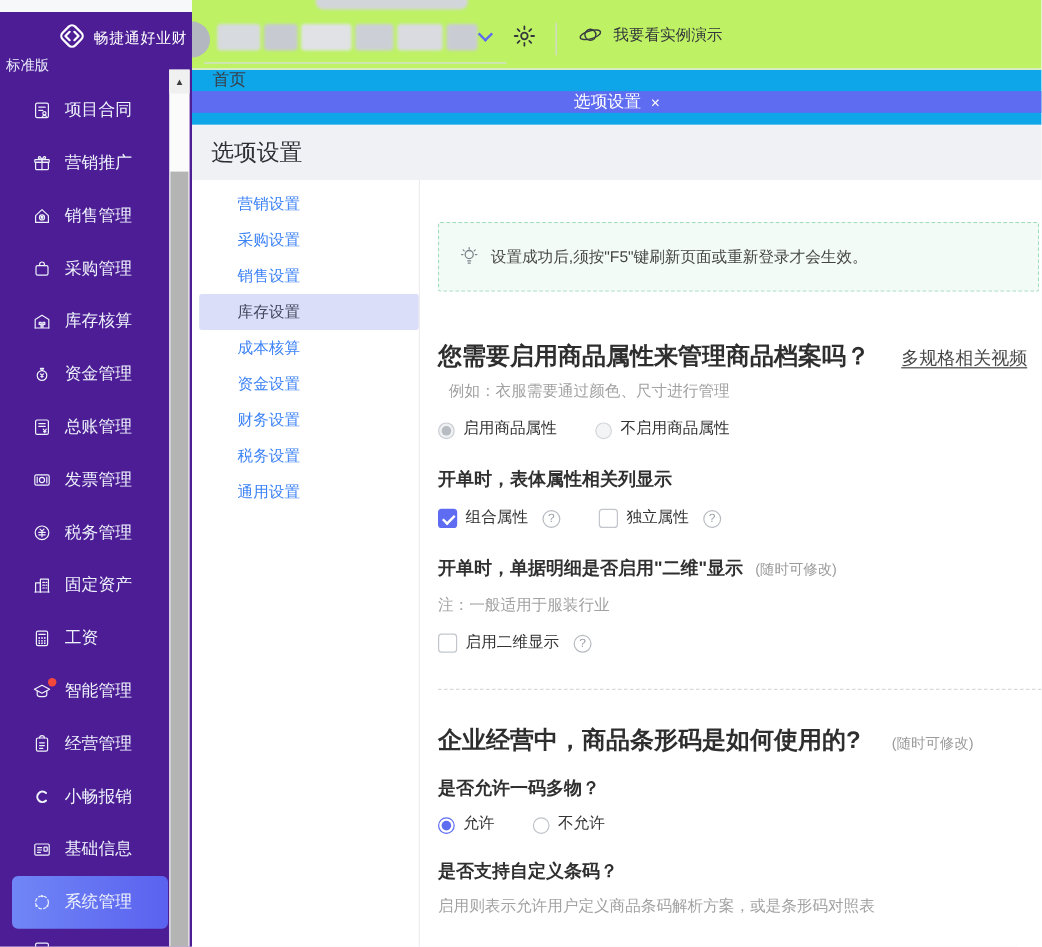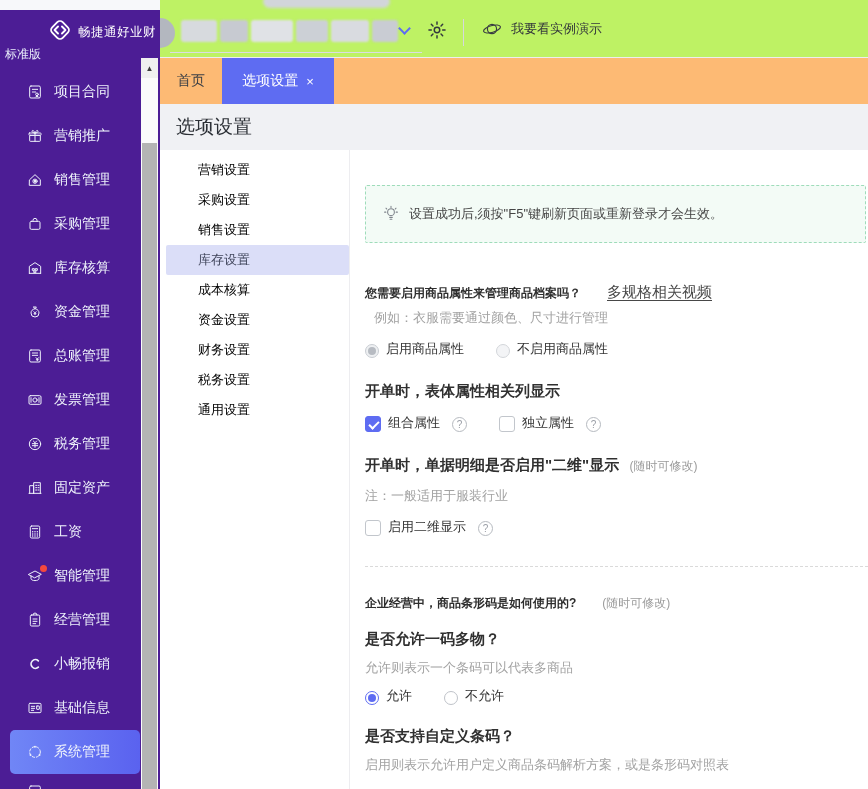--- a/index.html
+++ b/index.html
@@ -52,44 +52,44 @@
   .chev { position:absolute; left:240px; top:24px; width:9px; height:9px;
     border-right:2px solid #5e6cf2; border-bottom:2px solid #5e6cf2; transform:rotate(45deg); cursor:pointer; }
   .gear { position:absolute; left:266px; top:19px; width:22px; height:22px; cursor:pointer; }
   .gear svg { width:22px; height:22px; stroke:#33373d; fill:none; stroke-width:1.6; stroke-linecap:round; }
   .hdiv { position:absolute; left:303px; top:19px; width:1px; height:27px; background:#d6d8dd; }
   .demo { position:absolute; left:320px; top:0; height:58px; display:flex; align-items:center;
     gap:7px; cursor:pointer; }
   .demo svg { width:24px; height:20px; stroke:#383c42; fill:none; stroke-width:1.4; }
   .demo span { font-size:13px; color:#33363b; }
 
-  .tabbar { height:46px; background:#fdba74; display:flex; }
+  .tabbar { height:46px; background:#0ea5e9; display:flex;flex-direction:column; }
   .tab-home { width:62px; display:flex; align-items:center; justify-content:center;
     font-size:14px; color:#3a3e44; cursor:pointer; }
   .tab-active { min-width:112px; display:flex; align-items:center; justify-content:center;
     gap:8px; background:#5e6cf2; color:#fff; font-size:14px; cursor:pointer; padding:0 14px; }
   .tab-x { font-size:13px; line-height:1; cursor:pointer; }
 
   .titlebar { height:46px; background:#f0f1f4; display:flex; align-items:center; padding-left:16px; }
   .pg-title { font-size:19px; font-weight:500; color:#2c3036; }
 
   .content { position:relative; height:639px; background:#fff; overflow:hidden; }
   .nav { position:absolute; left:6px; top:5px; width:183px; }
   .n-item { height:30px; line-height:30px; padding-left:32px; font-size:13px;
-    color:#000000; cursor:pointer; border-radius:2px; white-space:nowrap; }
+    color:#3b82f6; cursor:pointer; border-radius:2px; white-space:nowrap; }
   .n-item.on { background:#dbdef8; color:#41465c; }
   .vdiv { position:absolute; left:189px; top:0; bottom:0; width:1px; background:#ededf0; }
 
   .panel { position:absolute; left:205px; top:0; right:0; bottom:0; font-size:13px; color:#333; }
   .banner { margin-top:35px; margin-right:2px; height:58px; border:1px dashed #9edcba;
     background:#f3fbf6; border-radius:2px; display:flex; align-items:center;
     padding:0 16px; gap:9px; color:#454545; }
   .banner svg { width:18px; height:18px; stroke:#7d828a; fill:none; stroke-width:1.4; stroke-linecap:round; }
   .h1row { margin-top:40px; display:flex; align-items:baseline; gap:26px; }
-  .h1 { font-size:12px; font-weight:700; color:#2e2e2e; }
+  .h1 { font-size:20px; font-weight:700; color:#2e2e2e; }
   .vlink { font-size:15px; color:#474747; text-decoration:underline; text-underline-offset:3px; cursor:pointer; }
   .hint { margin-top:7px; padding-left:9px; color:#a2a2a2; }
   .row { display:flex; align-items:center; gap:32px; margin-top:13px; }
   .subh { margin-top:24px; font-size:15px; font-weight:600; color:#303030; }
   .subh .mod { font-size:12px; color:#9b9b9b; font-weight:400; margin-left:6px; }
   .note { margin-top:12px; color:#a2a2a2; }
   .dash { margin-top:30px; border-top:1px dashed #dadada; margin-right:0; }
 
   label.ctl { display:inline-flex; align-items:flex-end; gap:7px; cursor:pointer; color:#333; }
   .r-dot { position:relative; width:14px; height:14px; border-radius:50%;
@@ -380,21 +380,20 @@
         </div>
 
         <div class="dash"></div>
 
         <div class="h1row" style="margin-top:28px">
           <span class="h1">企业经营中，商品条形码是如何使用的?</span>
           <span class="mod" style="font-size:12px;color:#9b9b9b">(随时可修改)</span>
         </div>
 
         <div class="subh" style="margin-top:18px">是否允许一码多物？</div>
-        <div class="note" style="margin-top:10px">允许则表示一个条码可以代表多商品</div>
         <div class="row" style="margin-top:10px">
           <label class="ctl">
             <span class="r-dot on"></span>
             <span>允许</span>
           </label>
           <label class="ctl">
             <span class="r-dot"></span>
             <span>不允许</span>
           </label>
         </div>

